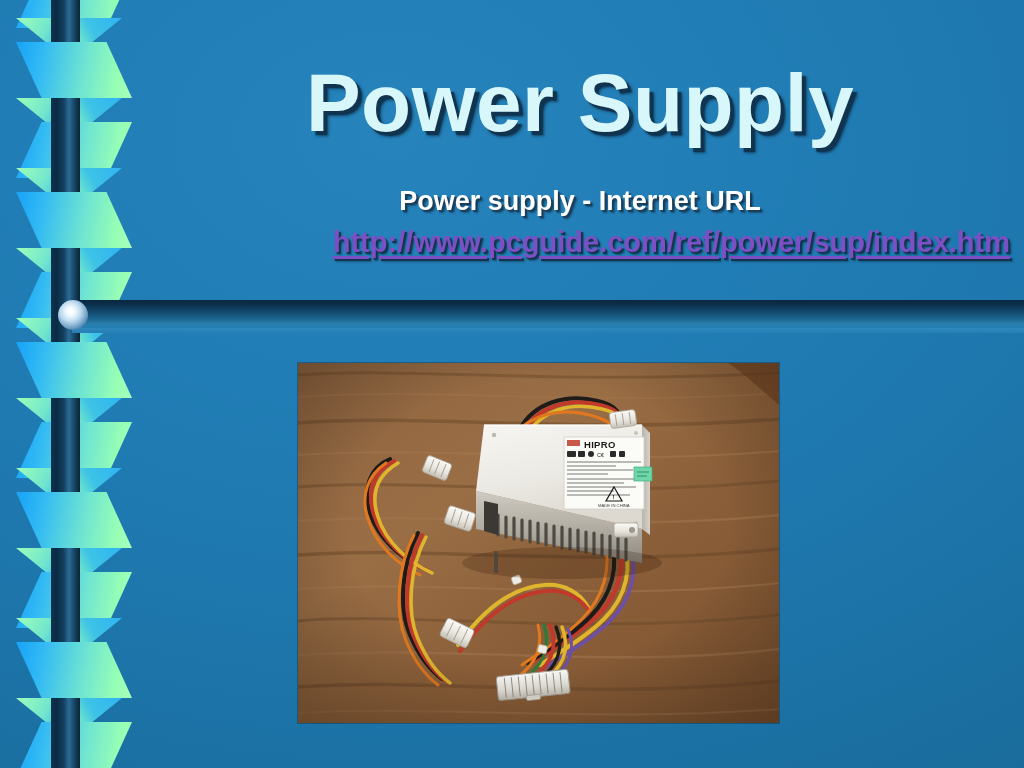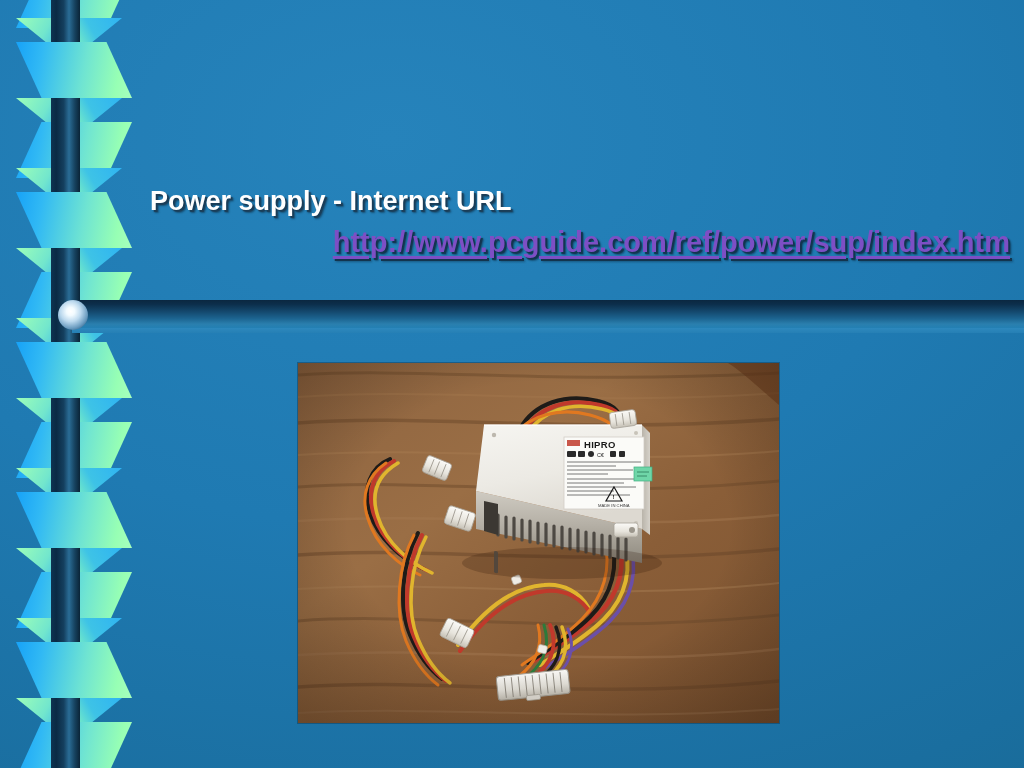--- a/index.html
+++ b/index.html
@@ -104,20 +104,21 @@
     z-index: 6;
     white-space: nowrap;
   }
   #subtitle {
     position: absolute;
     left: 150px; top: 186px;
     width: 860px;
     font-size: 27px;
     font-weight: bold;
     color: #ffffff;
+    text-align: center;
     text-shadow: 2px 2px 1px #1b3d57, 3px 3px 2px rgba(8,30,48,0.45);
     z-index: 6;
     white-space: nowrap;
   }
   #url-line {
     position: absolute;
     left: 150px; top: 226px;
     width: 860px;
     text-align: right;
     z-index: 6;
@@ -187,20 +188,21 @@
     <div class="band front d1" style="top:660px;"></div>
 
     <div class="wedge l" style="top:716px;"></div>
     <div class="wedge r" style="top:716px;"></div>
     <div class="band back  d2" style="top:740px;"></div>
   </div>
 
   <div id="divider"></div>
   <div id="orb"></div>
 
+  <div id="title">Power Supply</div>
   <div id="subtitle">Power supply - Internet URL</div>
   <div id="url-line">
     <span id="url-link">http://www.pcguide.com/ref/power/sup/index.htm</span>
   </div>
 
   <div id="photo">
     <svg width="481" height="360" viewBox="0 0 481 360" xmlns="http://www.w3.org/2000/svg">
       <defs>
         <linearGradient id="deskG" x1="0" y1="0" x2="1" y2="1">
           <stop offset="0%" stop-color="#8e6440"></stop>

